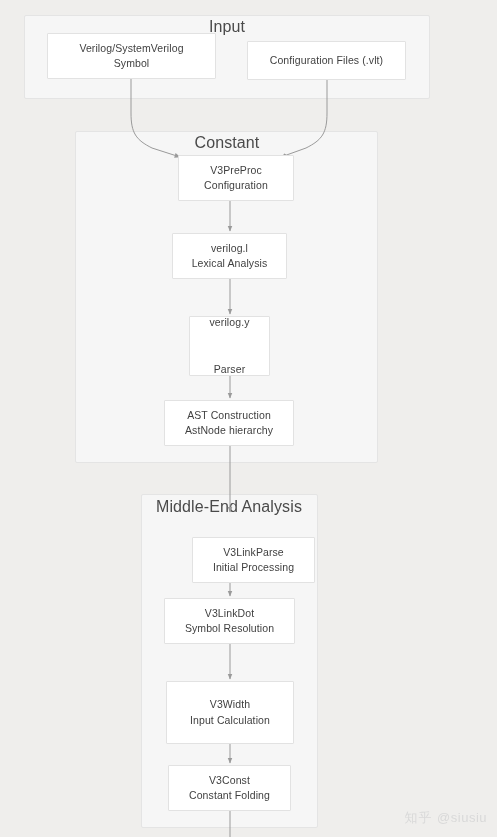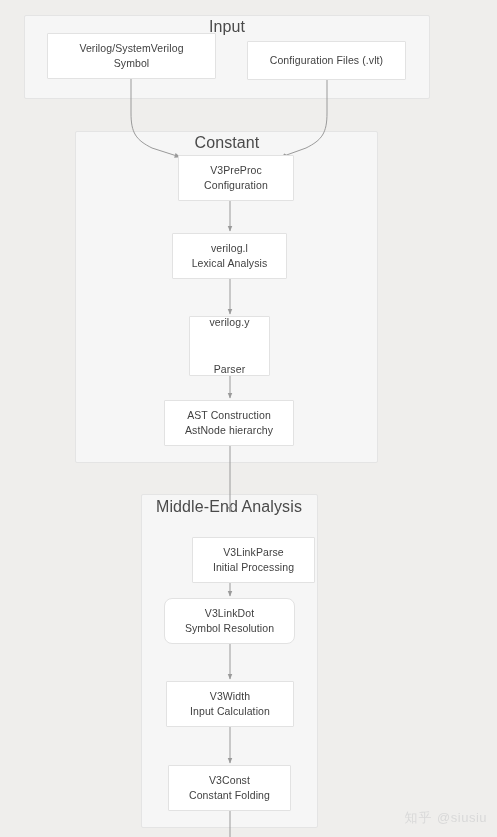--- a/index.html
+++ b/index.html
@@ -142,25 +142,25 @@
         <span class="line">Parser</span>
       </div>
       <div class="node" style="left: 164px; top: 400px; width: 130px; height: 46px;">
         <span class="line">AST Construction</span>
         <span class="line">AstNode hierarchy</span>
       </div>
       <div class="node" style="left: 168px; top: 537px; width: 123px; height: 46px; margin-left: 24px;">
         <span class="line">V3LinkParse</span>
         <span class="line">Initial Processing</span>
       </div>
-      <div class="node" style="left: 164px; top: 598px; width: 131px; height: 46px; border-radius: 8px;">
+      <div class="node" style="left: 164px; top: 598px; width: 131px; height: 46px;">
         <span class="line">V3LinkDot</span>
         <span class="line">Symbol Resolution</span>
       </div>
-      <div class="node" style="left: 166px; top: 681px; width: 128px; height: 46px;">
+      <div class="node" style="left: 166px; top: 681px; width: 128px; height: 63px;">
         <span class="line">V3Width</span>
         <span class="line">Input Calculation</span>
       </div>
       <div class="node" style="left: 168px; top: 765px; width: 123px; height: 46px;">
         <span class="line">V3Const</span>
         <span class="line">Constant Folding</span>
       </div>
     </div>
 
   <div class="watermark">

